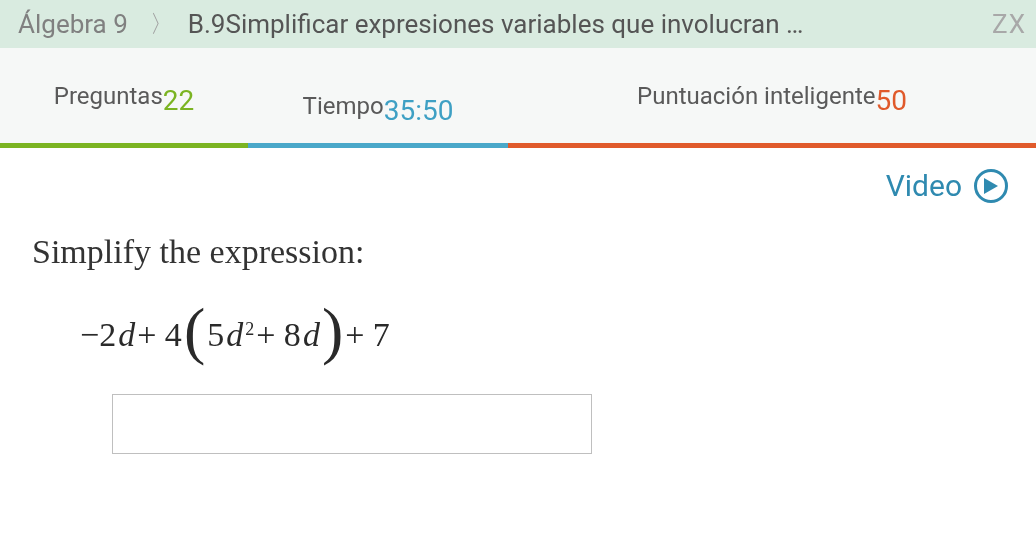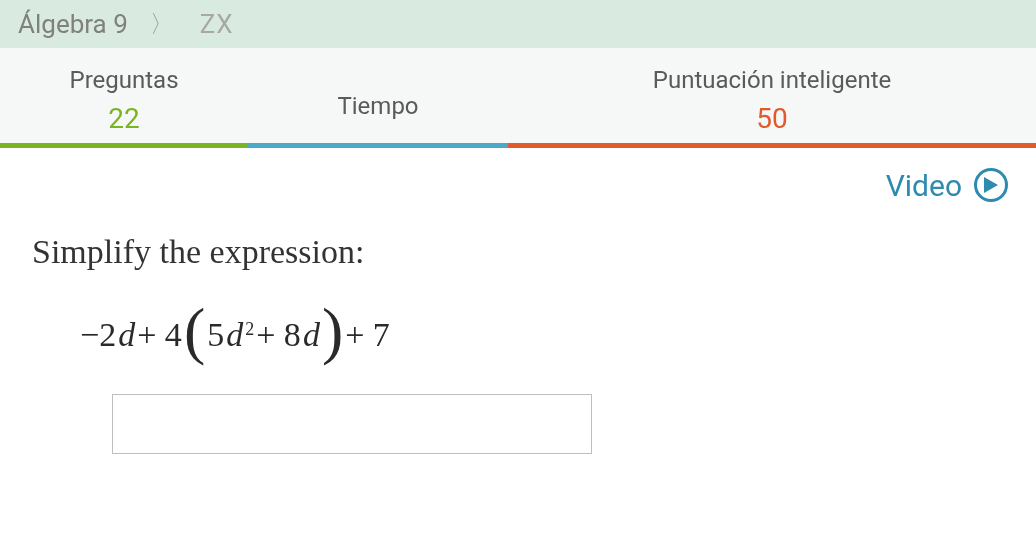--- a/index.html
+++ b/index.html
@@ -41,21 +41,21 @@
       padding-left: 12px;
       letter-spacing: 1px;
     }
     .stats {
       display: flex;
       height: 100px;
       background: #f6f8f7;
     }
     .stat {
       display: flex;
-      flex-direction: column;
+      flex-direction: row;
       align-items: center;
       justify-content: center;
       position: relative;
       padding-top: 4px;
     }
     .stat-q { flex: 0 0 248px; }
     .stat-t { flex: 0 0 260px; margin-top: 20px; }
     .stat-s { flex: 1; }
     .stat-label {
       font-size: 24px;
@@ -77,21 +77,21 @@
       left: 0;
       right: 0;
       height: 5px;
     }
     .stat-q::after { background: #7bb422; }
     .stat-t::after { background: #4aa8c9; }
     .stat-s::after { background: #e05a2b; }
     .video-row {
       display: flex;
       justify-content: flex-end;
-      align-items: flex-start;
+      align-items: center;
       padding: 20px 28px 0 0;
       gap: 12px;
     }
     .video-link {
       color: #2f8ab0;
       font-size: 30px;
       font-weight: 400;
     }
     .video-icon {
       width: 34px;
@@ -142,30 +142,32 @@
       padding: 8px 12px;
       font-family: inherit;
     }
   </style>
 </head>
 <body>
 
 <div class="breadcrumb">
   <span class="subject">Álgebra 9</span>
   <span class="chevron">〉</span>
+  <span class="skill">B.9Simplificar expresiones variables que involucran …</span>
   <span class="code">ZX</span>
 </div>
 
 <div class="stats">
   <div class="stat stat-q">
     <div class="stat-label">Preguntas</div>
     <div class="stat-value">22</div>
   </div>
   <div class="stat stat-t">
     <div class="stat-label">Tiempo</div>
+    <div class="stat-value">35:50</div>
   </div>
   <div class="stat stat-s">
     <div class="stat-label">Puntuación inteligente</div>
     <div class="stat-value">50</div>
   </div>
 </div>
 
 <div class="video-row">
   <span class="video-link">Video</span>
   <span class="video-icon">

